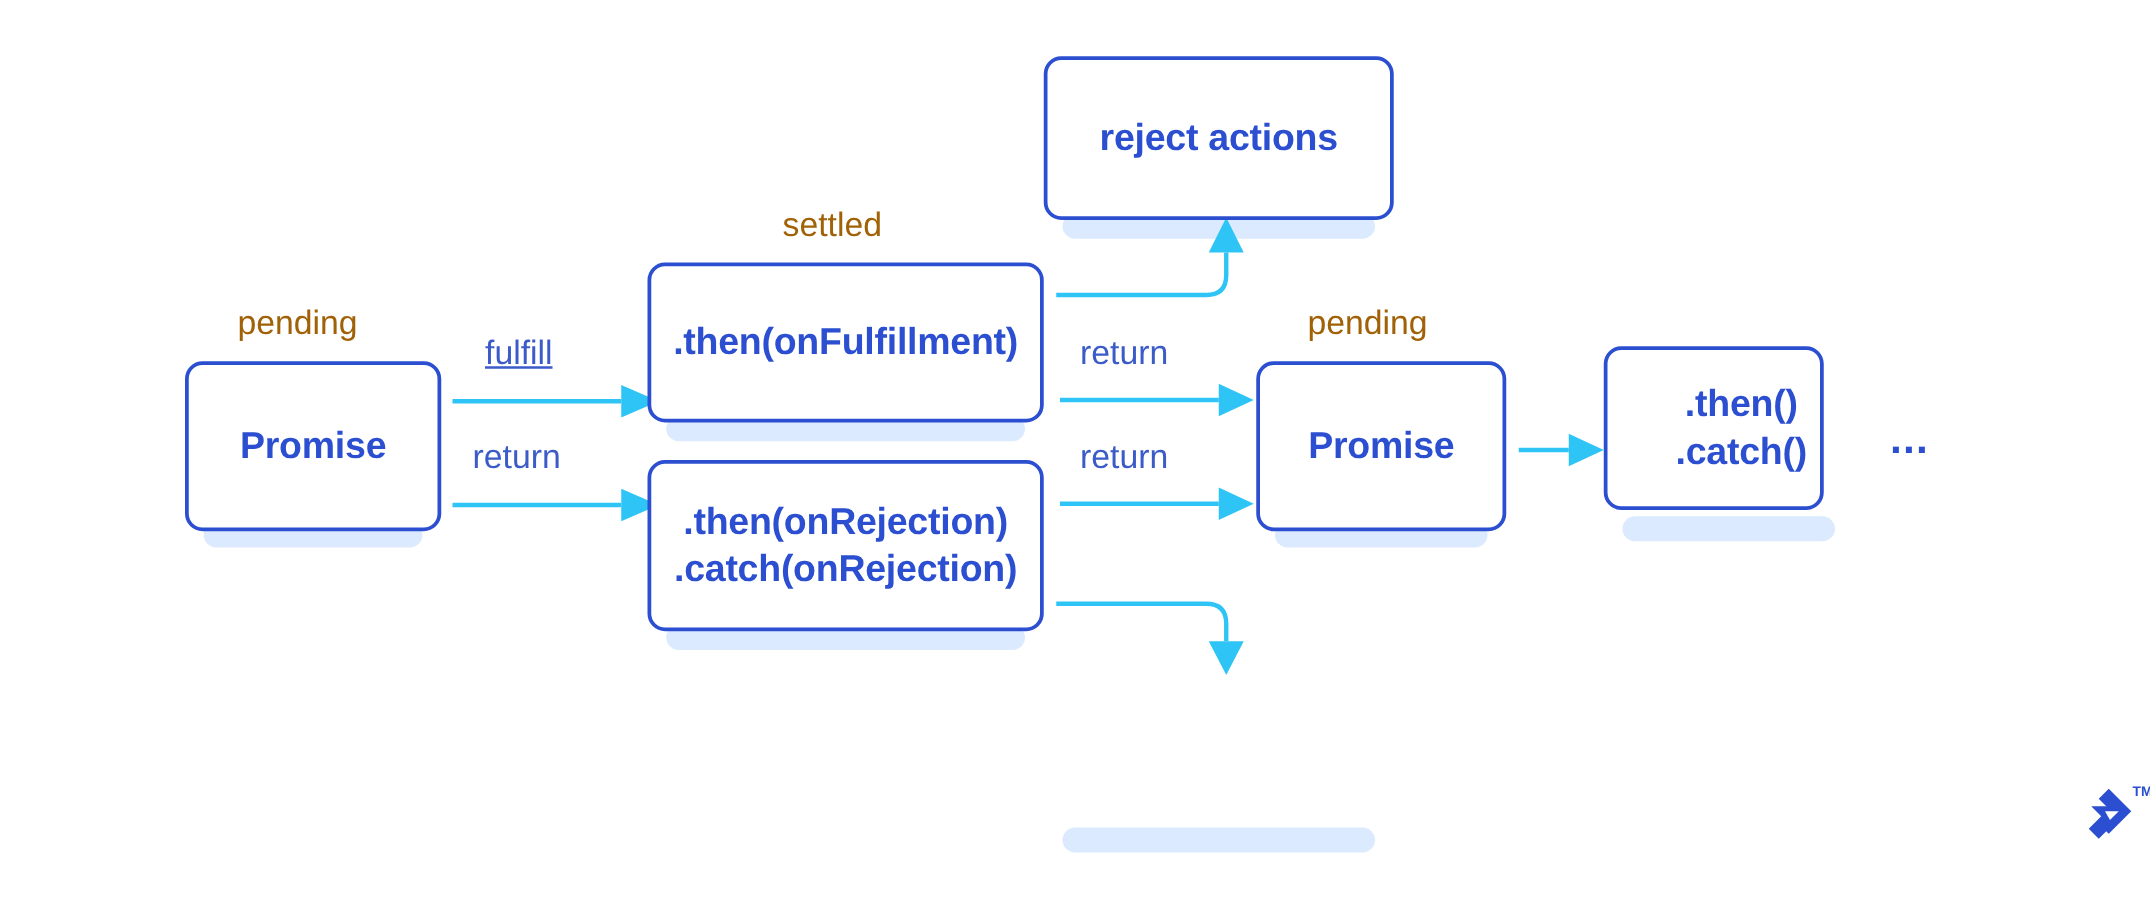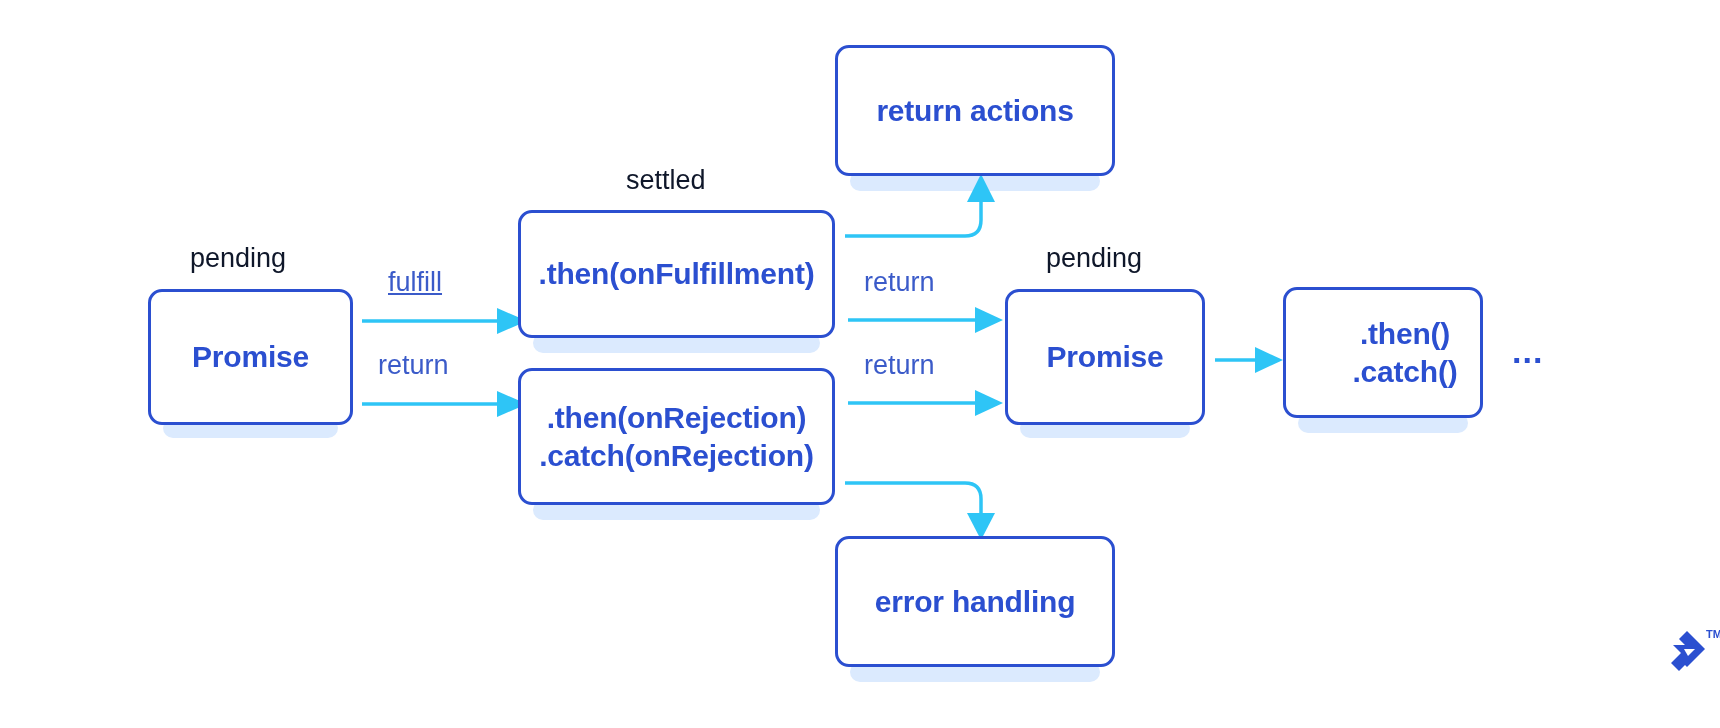--- a/index.html
+++ b/index.html
@@ -42,21 +42,21 @@
   
   .node-shadow {
     position: absolute;
     background: #dbeafe;
     border-radius: 14px;
     z-index: 1;
   }
   
   .caption {
     position: absolute;
-    color: #0f172a;
+    color: #a16207;
     font-size: 27px;
     font-weight: normal;
     white-space: nowrap;
     z-index: 4;
   }
   
   .edge-label {
     position: absolute;
     color: #3b5bc9;
     font-size: 27px;
@@ -178,32 +178,29 @@
   <div class="node" style="left:518px; top:210px; width:317px; height:128px;">
     <span class="node-label">.then(onFulfillment)</span>
   </div>
 
   <div class="node" style="left:518px; top:368px; width:317px; height:137px;">
     <span class="node-label">.then(onRejection)
 .catch(onRejection)</span>
   </div>
 
   <div class="node" style="left:835px; top:45px; width:280px; height:131px;">
-    <span class="node-label">return actions</span>
-  </div>
-
-  <div class="node" style="left:835px; top:536px; width:280px; height:131px;">
-    <span class="node-label">error handling</span>
-  </div>
+    <span class="node-label">reject actions</span>
+  </div>
+
 
   <div class="node" style="left:1005px; top:289px; width:200px; height:136px;">
     <span class="node-label">Promise</span>
   </div>
 
-  <div class="node" style="left:1283px; top:287px; width:200px; height:131px;padding-left:44px;">
+  <div class="node" style="left:1283px; top:277px; width:176px; height:131px;padding-left:44px;">
     <span class="node-label">.then()
 .catch()</span>
   </div>
 
   <div class="ellipsis" style="left:1512px; top:332px;">...</div>
 
   <div id="brand" style="left:1668px; top:630px; width:46px; height:46px;text-decoration:underline;">
     <svg width="40" height="44" viewBox="0 0 40 44">
       <path d="M 19 1 L 37 19 L 19 37 L 11 29 L 21 19 L 11 9 Z" fill="#2b4fd0"></path>
       <path d="M 5 15 L 13 23 L 3 33 L 11 41 L 29 23 L 21 15 Z" fill="#2b4fd0"></path>

